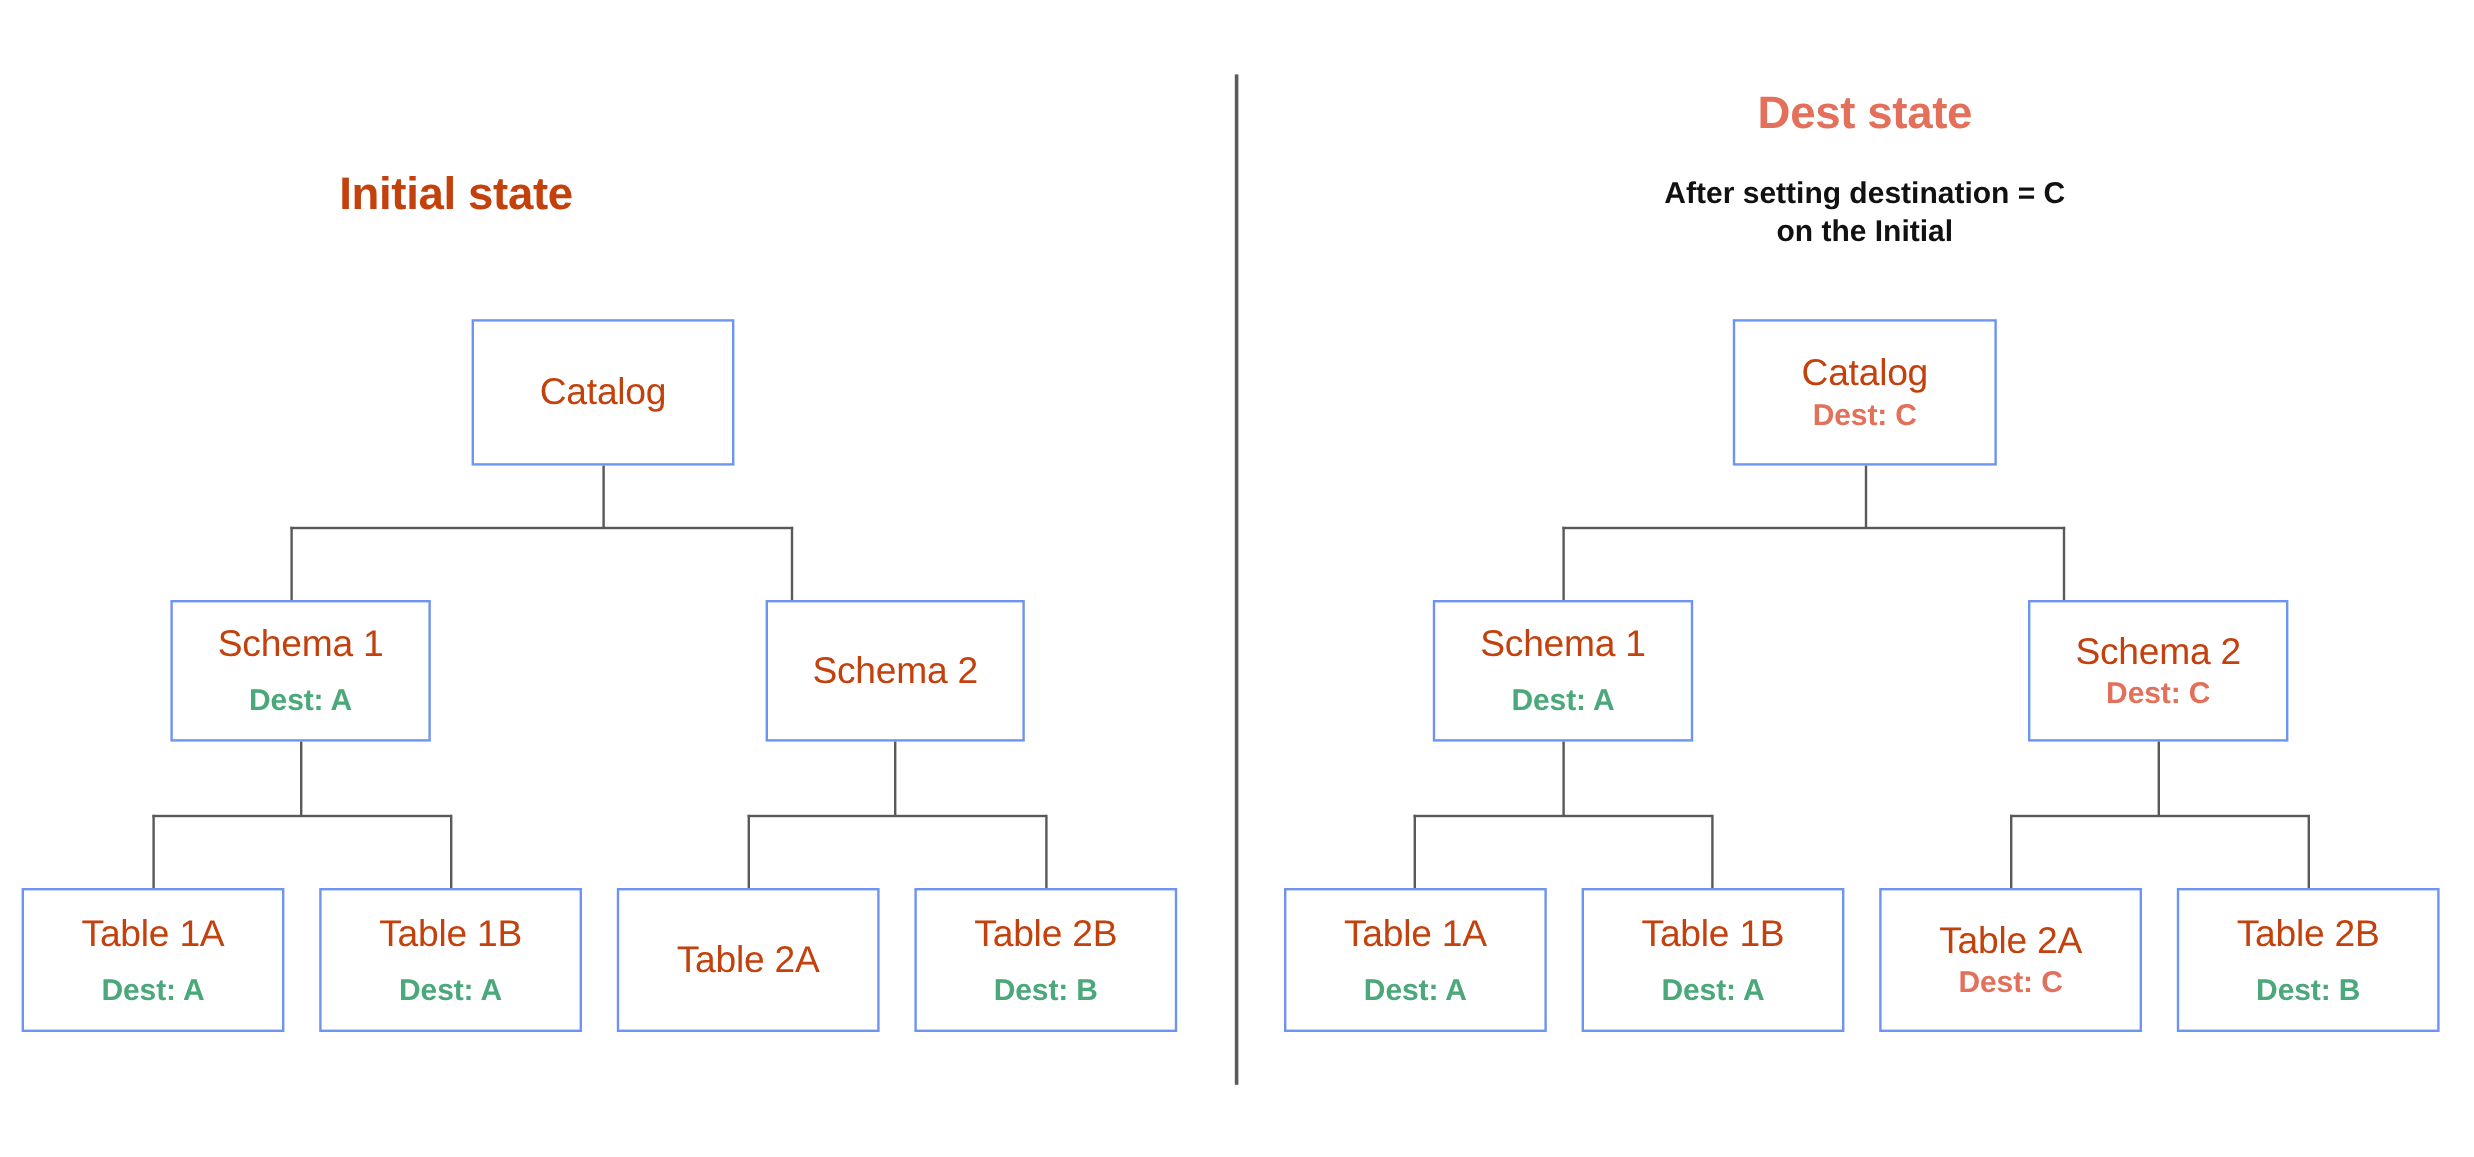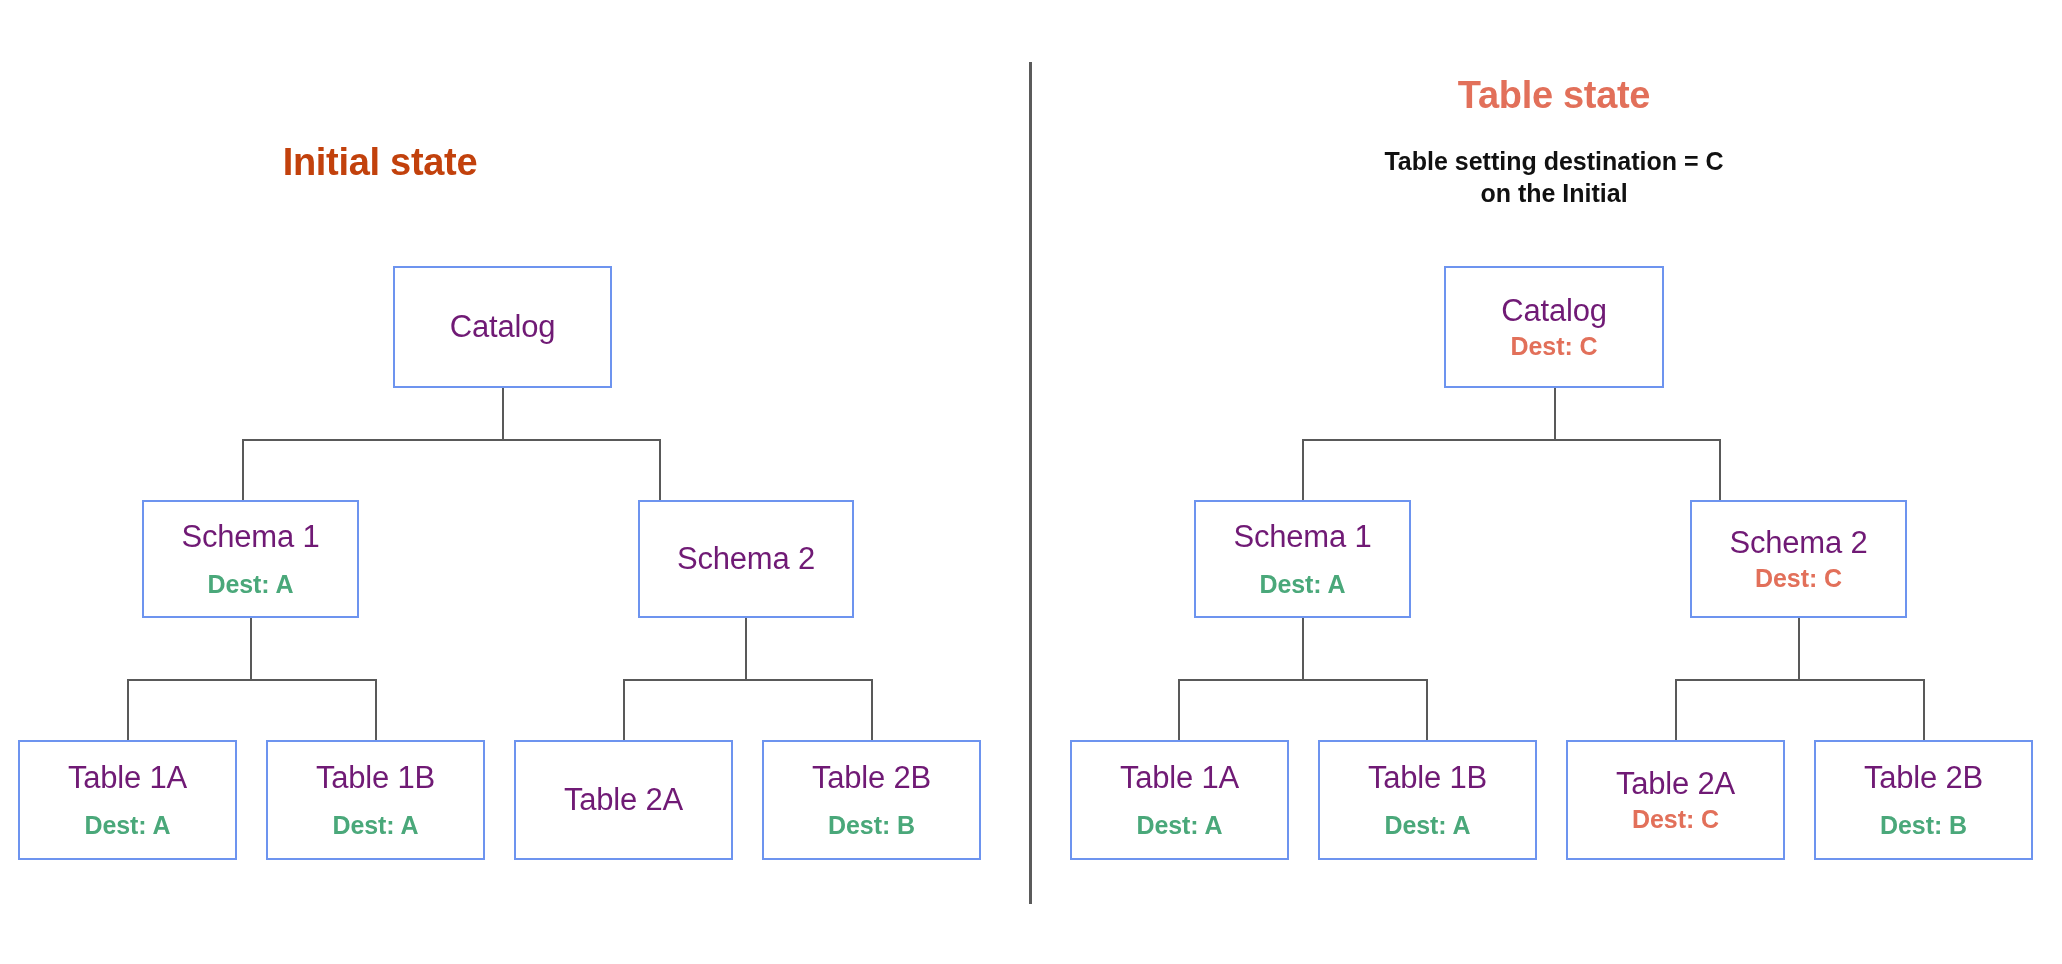--- a/index.html
+++ b/index.html
@@ -53,21 +53,21 @@
     border: 2px solid #6d94ef;
     background: #ffffff;
     display: flex;
     flex-direction: column;
     align-items: center;
     justify-content: center;
     text-align: center;
   }
   .node-label {
     font-size: 31px;
-    color: #701a75;
+    color: #c2410c;
     line-height: 1.12;
     letter-spacing: -0.2px;
   }
   .node-dest {
     font-size: 25px;
     font-weight: bold;
     line-height: 1.12;
     margin-top: 3px;
     letter-spacing: -0.1px;
   }
@@ -141,24 +141,24 @@
 
     <div class="node" style="left:762px; top:740px; width:219px; height:120px;">
       <div class="node-label">Table 2B</div>
       <div class="node-dest dest-keep">Dest: B</div>
     </div>
 
   </div>
 
   <div>
 
-    <div class="panel-title" style="left:1354px; top:75px; width:400px; color:#e2705a;">Table state</div>
+    <div class="panel-title" style="left:1354px; top:75px; width:400px; color:#e2705a;">Dest state</div>
 
     <div class="panel-subtitle" style="left:1254px; top:145px; width:600px;">
-      <div>Table setting destination = C</div>
+      <div>After setting destination = C</div>
       <div>on the Initial</div>
     </div>
 
     <div class="node" style="left:1444px; top:266px; width:220px; height:122px;">
       <div class="node-label">Catalog</div>
       <div class="node-dest dest-changed">Dest: C</div>
     </div>
 
     <div class="edge-v" style="left:1554px; top:388px; height:52px;"></div>
     <div class="edge-h" style="left:1302px; top:439px; width:419px;"></div>

